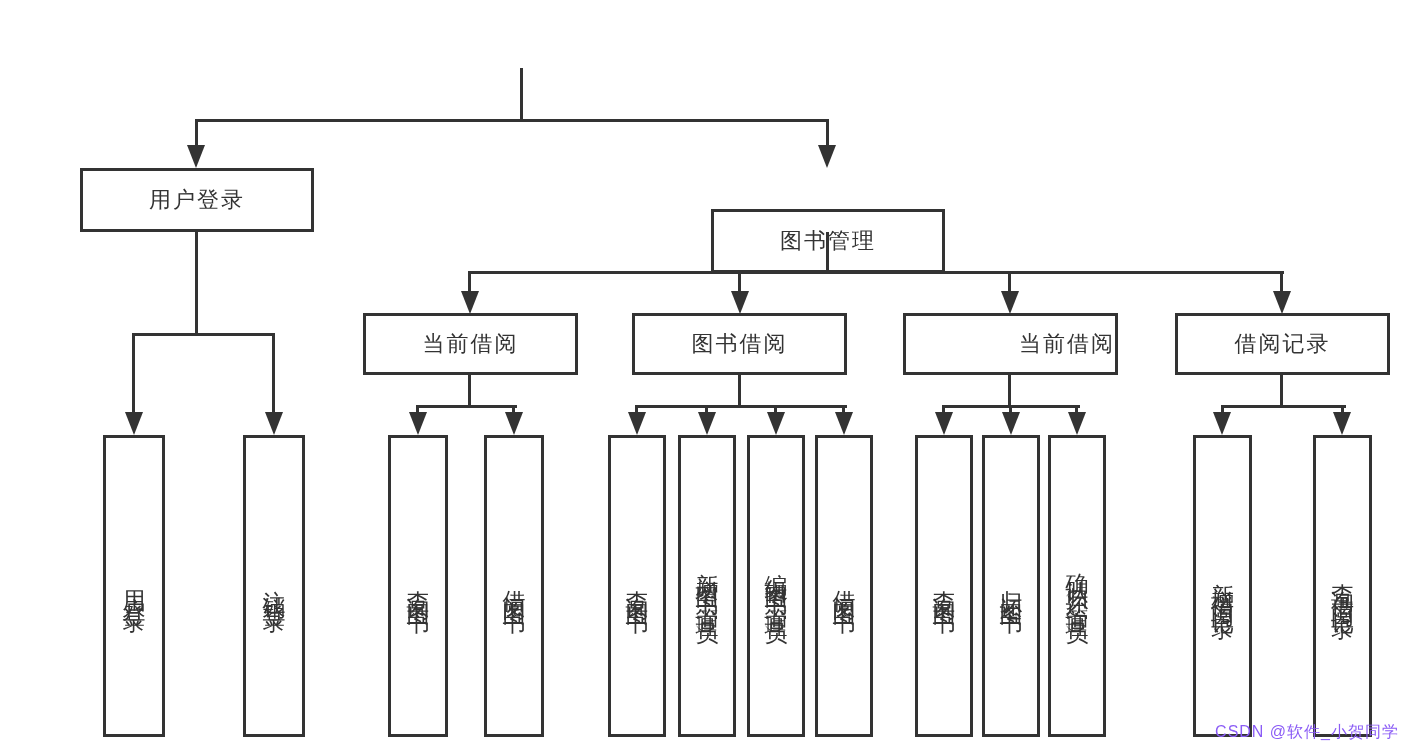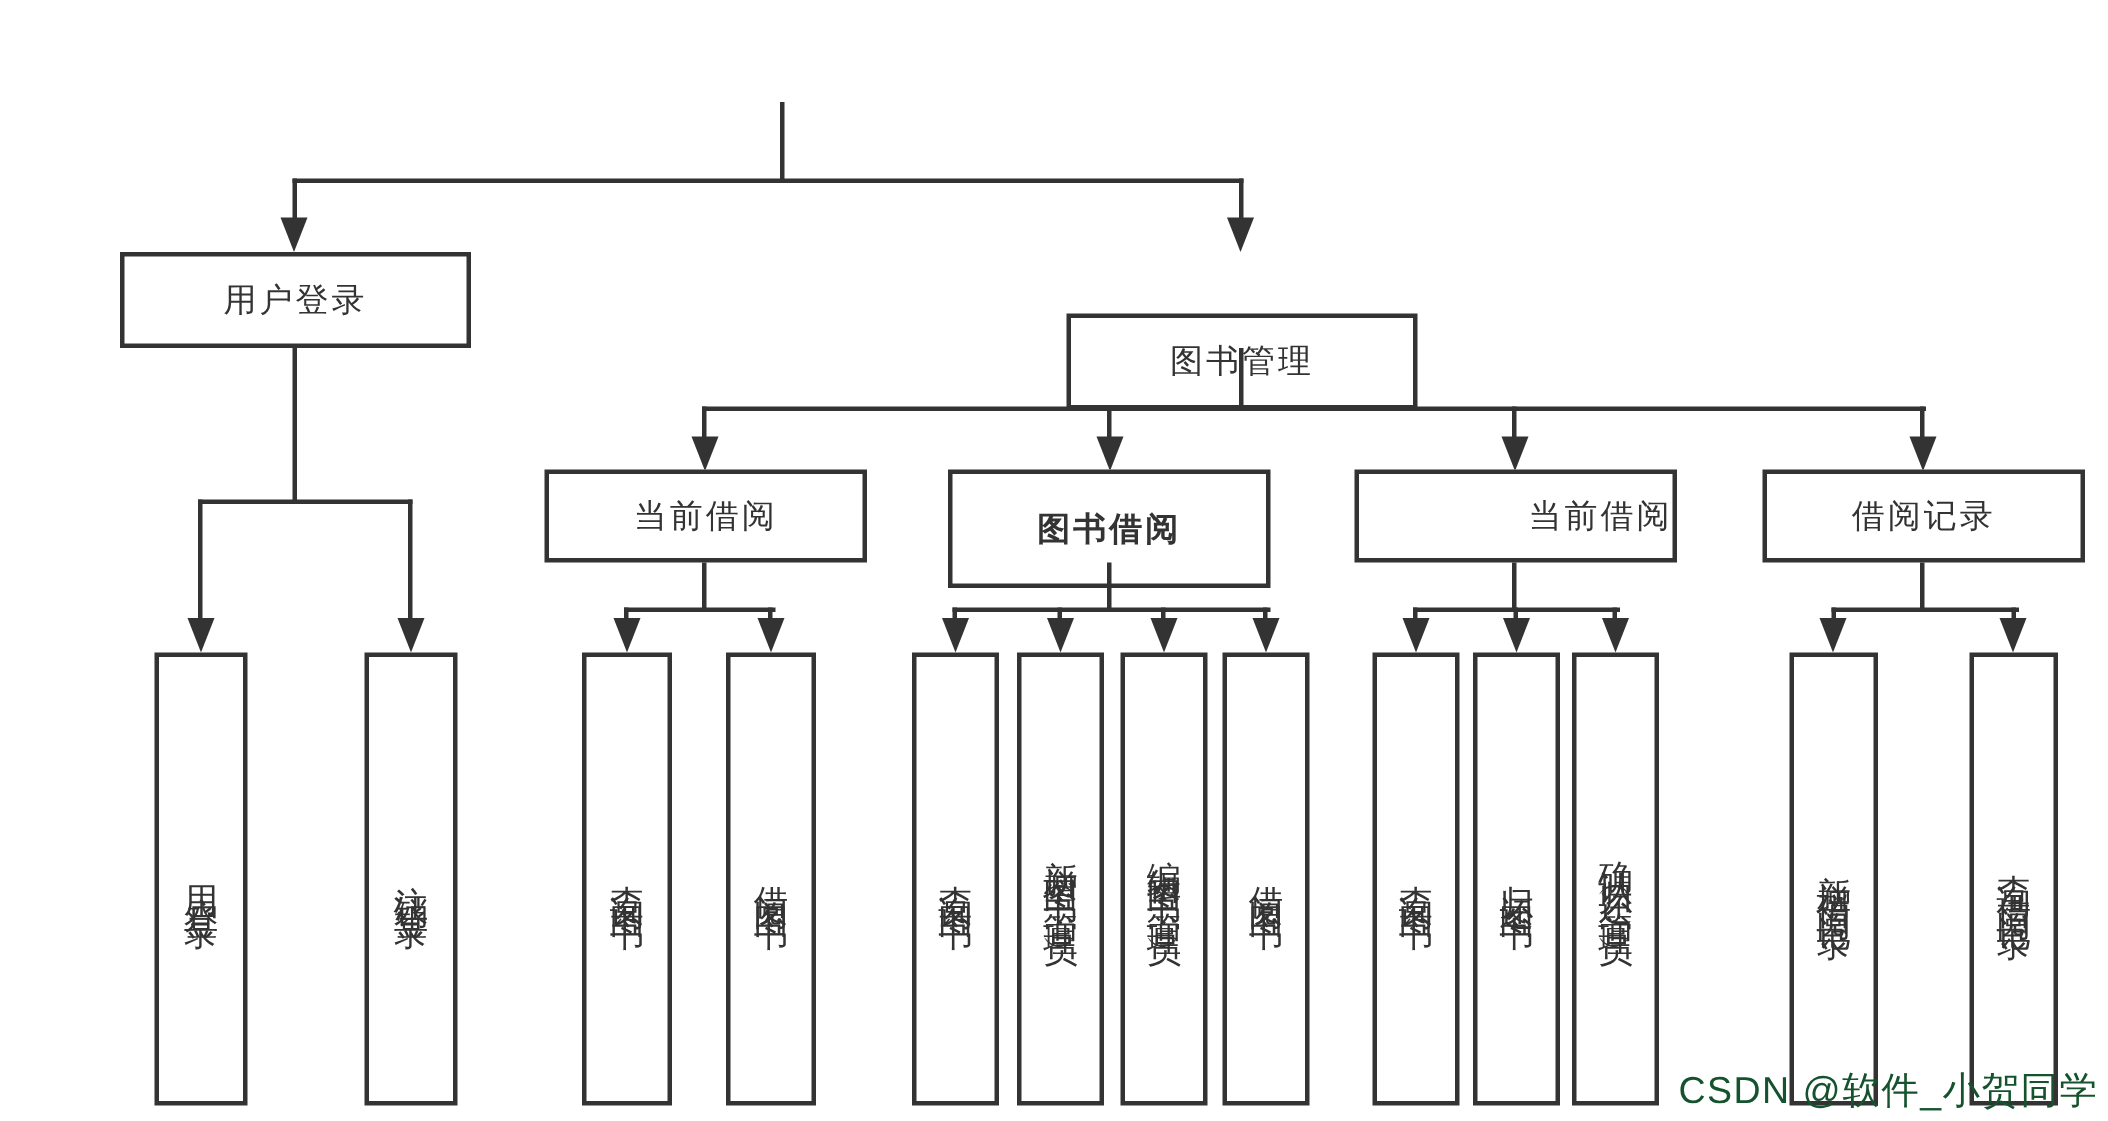--- a/index.html
+++ b/index.html
@@ -42,22 +42,22 @@
     width: 0;
     height: 0;
     border-left: 9px solid transparent;
     border-right: 9px solid transparent;
     border-top: 23px solid #333333;
   }
   .watermark {
     position: absolute;
     right: 6px;
     bottom: 4px;
-    font-size: 25px;
-    color: #14532d;
+    font-size: 16px;
+    color: #8b5cf6;
     letter-spacing: 1px;
     white-space: nowrap;
   }
 </style>
 </head>
 <body>
 
 <div class="stage">
 
 
@@ -89,21 +89,21 @@
   <div class="line" style="left:738px; top:271px; width:3px; height:22px;"></div>
   <div class="arrow" style="left:731px; top:291px;"></div>
   <div class="line" style="left:1008px; top:271px; width:3px; height:22px;"></div>
   <div class="arrow" style="left:1001px; top:291px;"></div>
   <div class="line" style="left:1280px; top:271px; width:3px; height:22px;"></div>
   <div class="arrow" style="left:1273px; top:291px;"></div>
 
   <div class="box hbox" style="left:363px; top:313px; width:215px; height:62px;">
     <span>当前借阅</span>
   </div>
-  <div class="box hbox" style="left:632px; top:313px; width:215px; height:79px;font-weight:bold;">
+  <div class="box hbox" style="left:632px; top:313px; width:215px; height:62px;">
     <span>图书借阅</span>
   </div>
   <div class="box hbox" style="left:903px; top:313px; width:215px; height:62px;justify-content:flex-end;">
     <span>当前借阅</span>
   </div>
   <div class="box hbox" style="left:1175px; top:313px; width:215px; height:62px;font-family:Liberation Serif, serif;">
     <span>借阅记录</span>
   </div>
 
   <div class="line" style="left:468px; top:375px; width:3px; height:33px;"></div>

